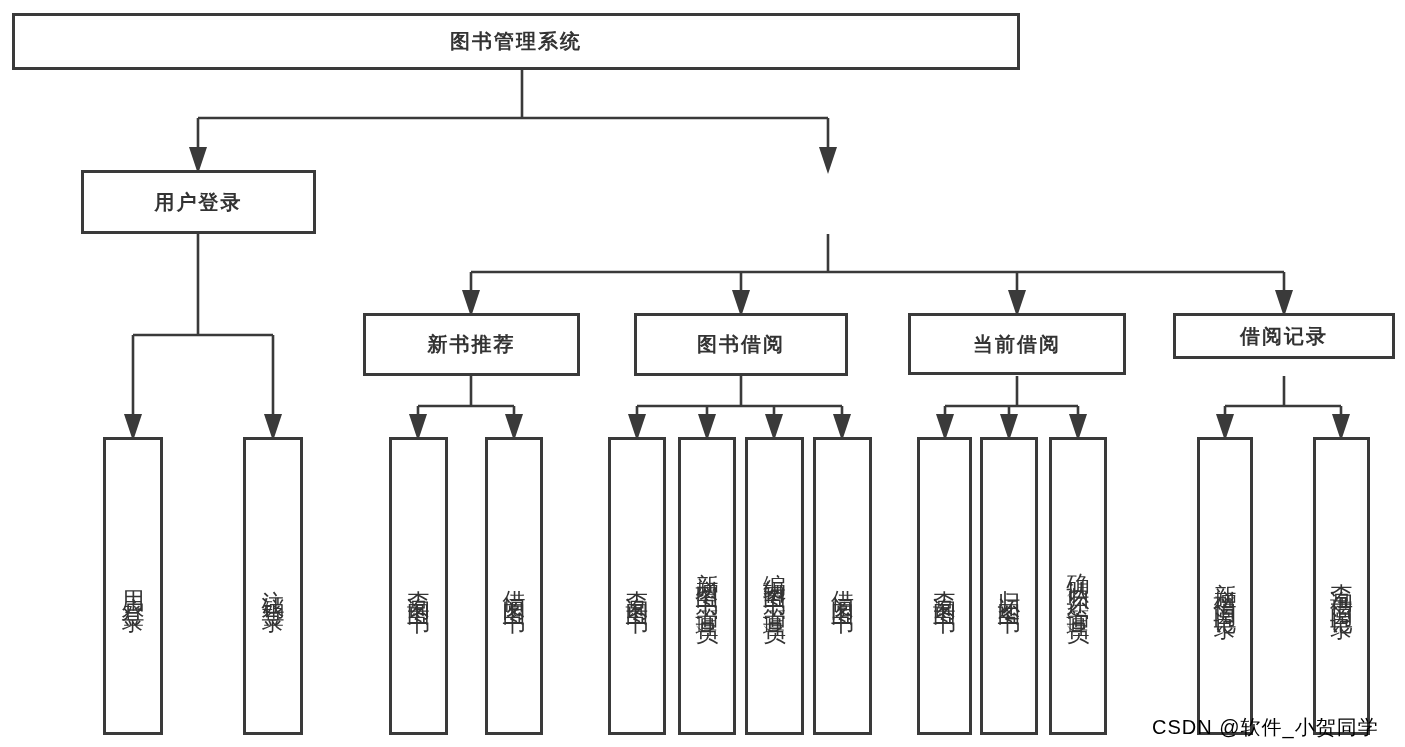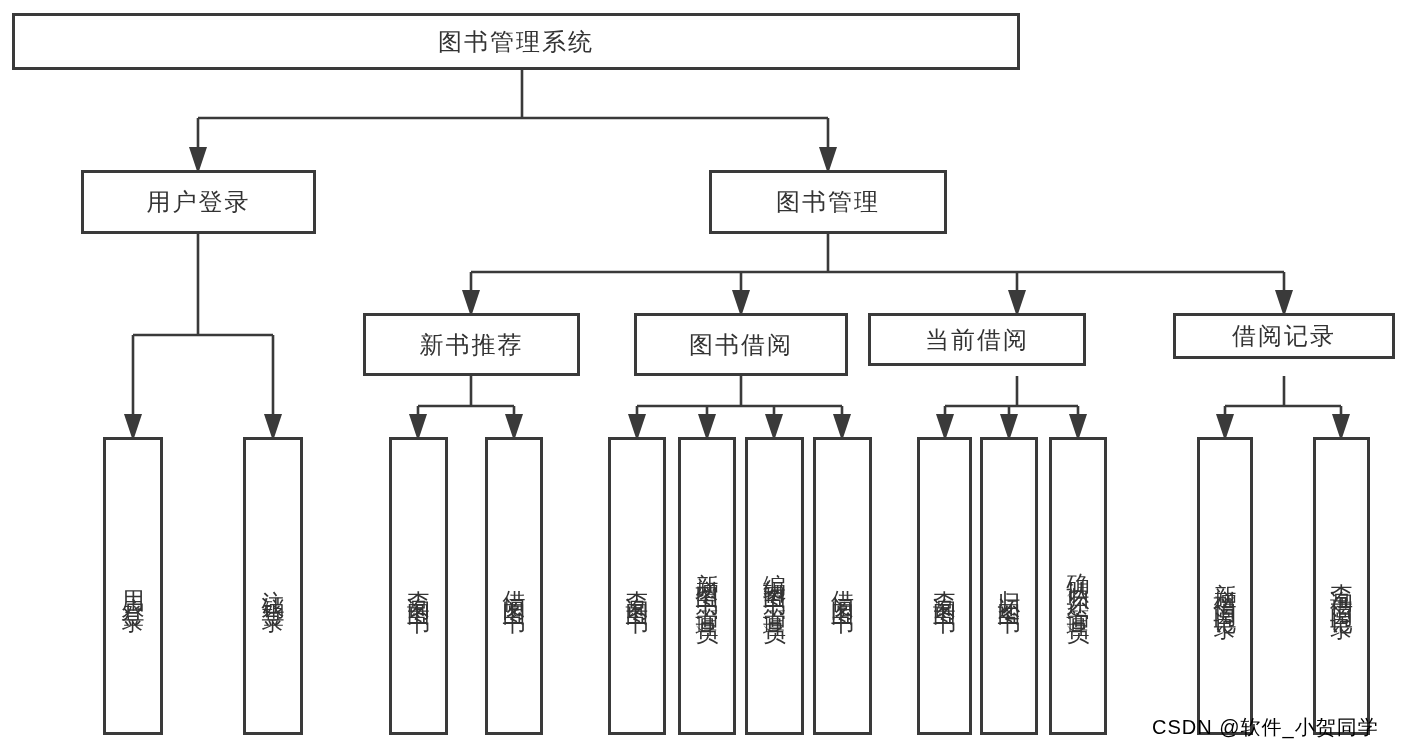--- a/index.html
+++ b/index.html
@@ -19,24 +19,25 @@
     position: absolute;
     box-sizing: border-box;
     border: 3px solid #3a3a3a;
     background: #ffffff;
     display: flex;
     align-items: center;
     justify-content: center;
     color: #333333;
   }
   .node.h span {
-    font-size: 24px;
+    font-size: 20px;
     letter-spacing: 2px;
     white-space: nowrap;
     color: #333333;
+    font-weight: bold;
   }
   .node.v span {
     writing-mode: vertical-rl;
     text-orientation: mixed;
     font-size: 23px;
     letter-spacing: 7px;
     line-height: 1;
     color: #333333;
   }
   #connectors {
@@ -112,31 +113,28 @@
     </g>
   </svg>
 
   <div class="node h" style="left:12px;top:13px;width:1008px;height:57px">
     <span>图书管理系统</span>
   </div>
 
   <div class="node h" style="left:81px;top:170px;width:235px;height:64px">
     <span>用户登录</span>
   </div>
-  <div class="node h" style="left:709px;top:170px;width:238px;height:64px">
-    <span>图书管理</span>
-  </div>
 
   <div class="node h" style="left:634px;top:313px;width:214px;height:63px">
     <span>图书借阅</span>
   </div>
   <div class="node h" style="left:363px;top:313px;width:217px;height:63px">
     <span>新书推荐</span>
   </div>
-  <div class="node h" style="left:868px;top:313px;width:218px;height:53px">
+  <div class="node h" style="left:908px;top:313px;width:218px;height:62px">
     <span>当前借阅</span>
   </div>
   <div class="node h" style="left:1173px;top:313px;width:222px;height:46px">
     <span>借阅记录</span>
   </div>
 
   <div class="node v" style="left:103px;top:437px;width:60px;height:298px">
     <span>用户登录</span>
   </div>
   <div class="node v" style="left:243px;top:437px;width:60px;height:298px">

